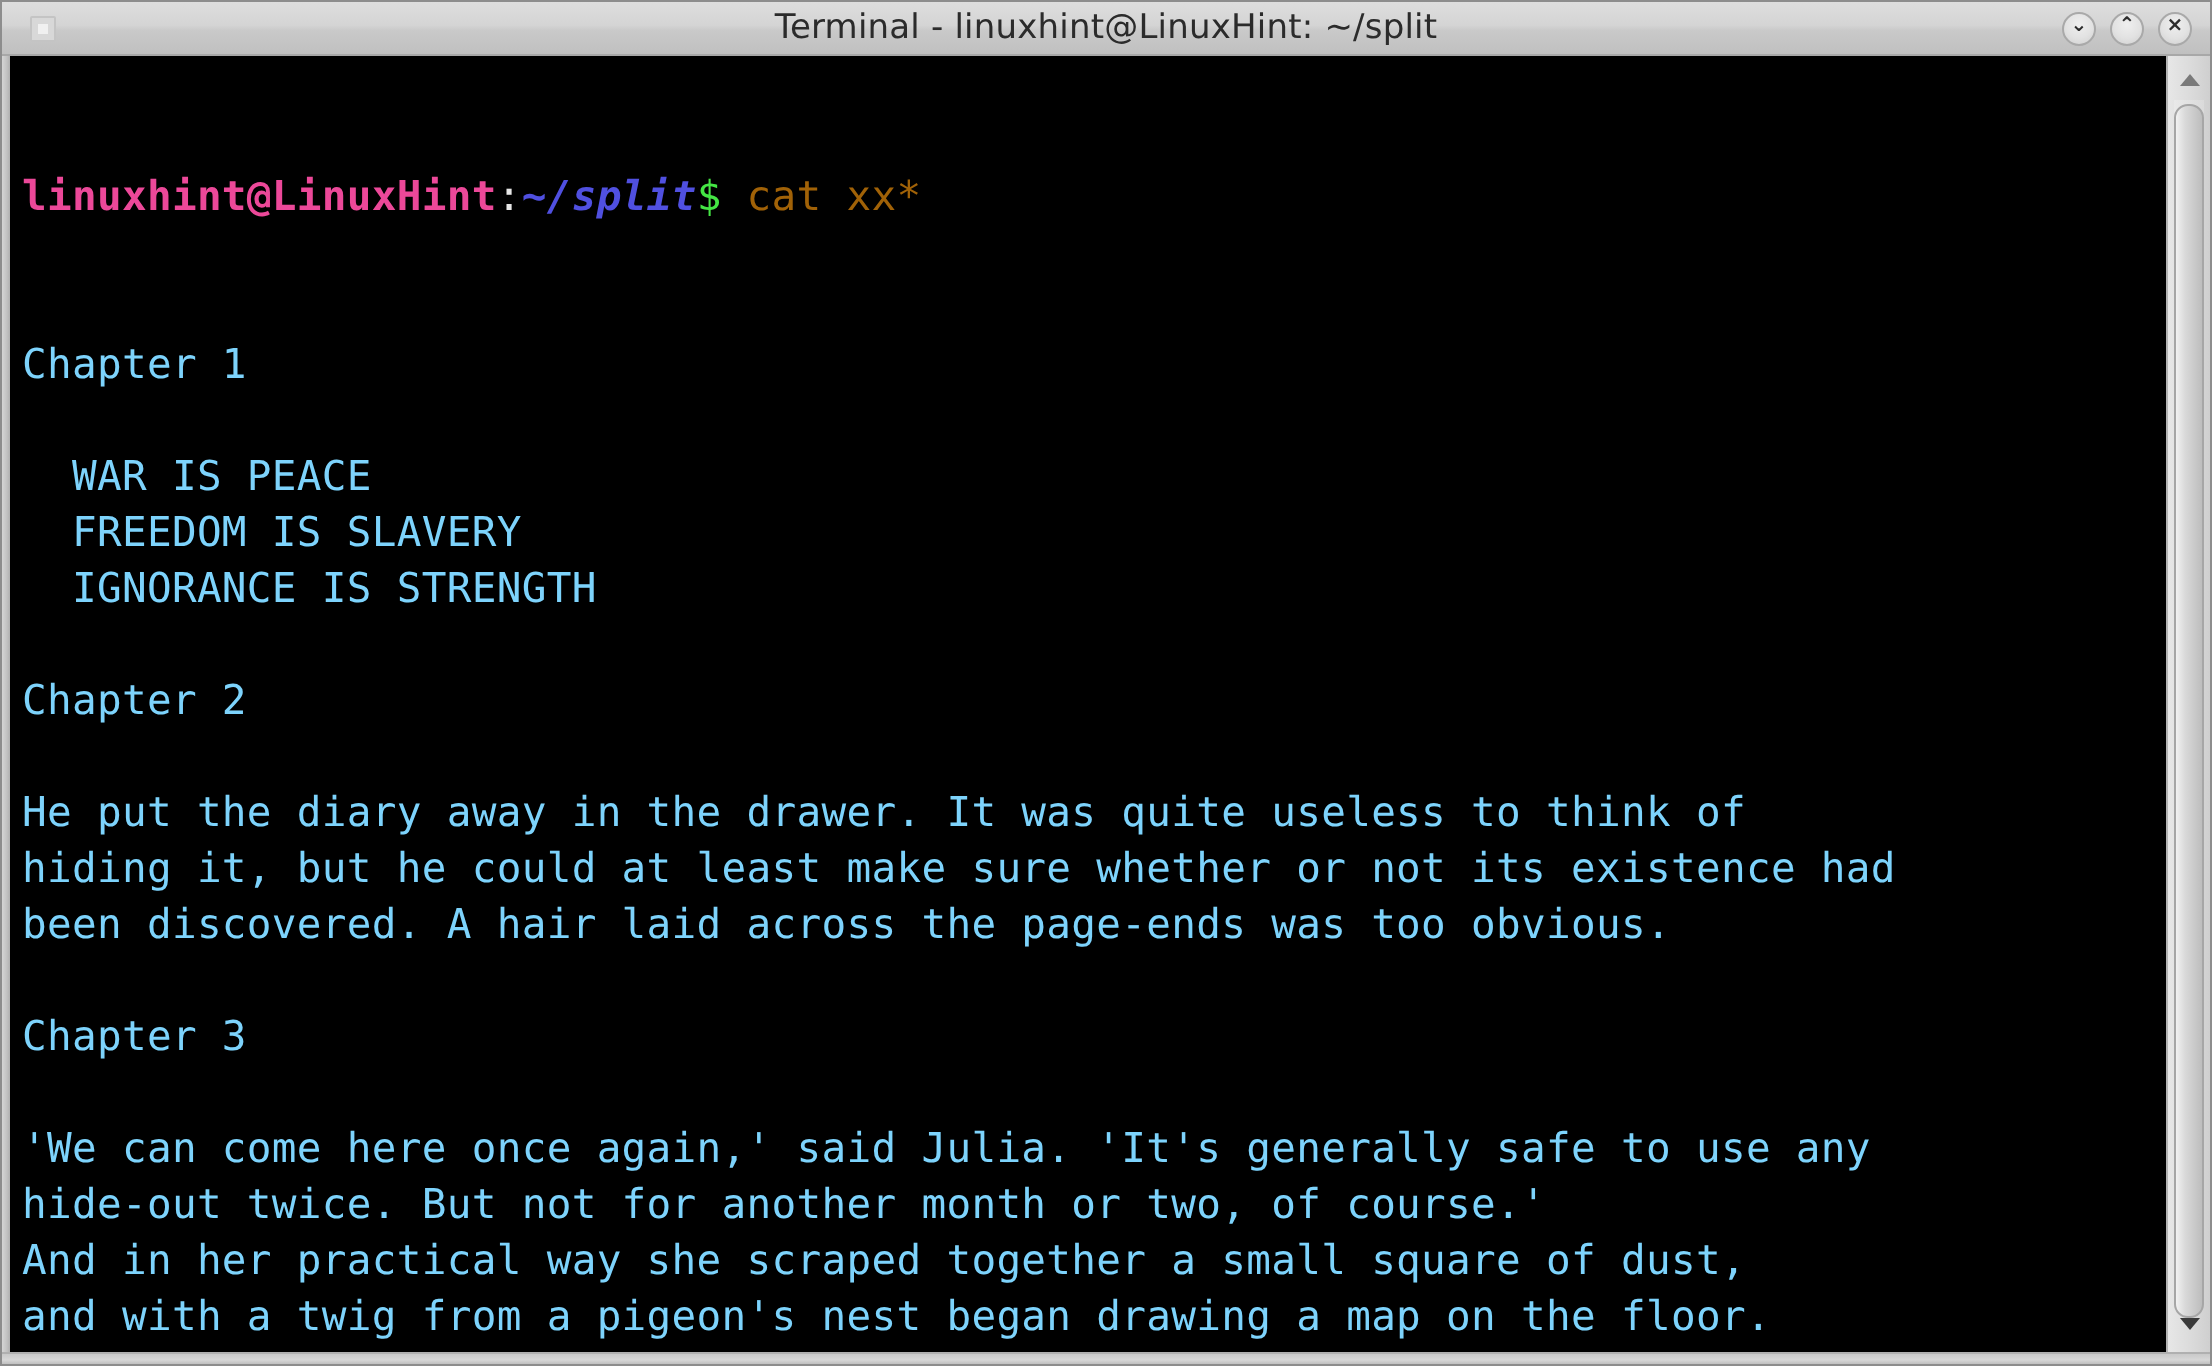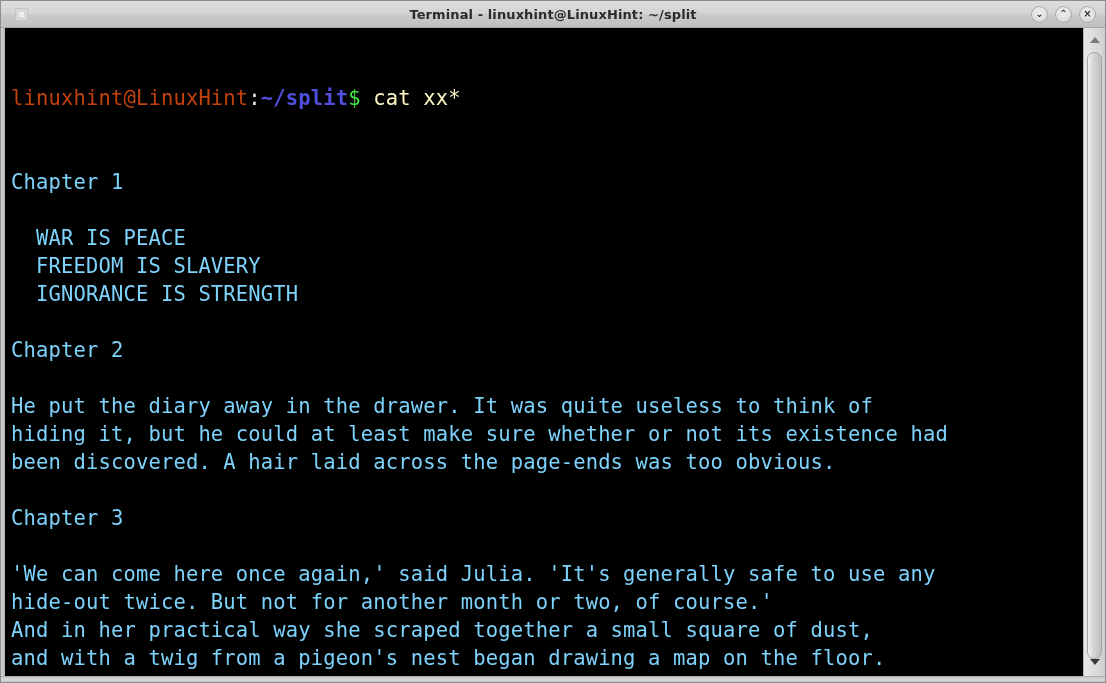--- a/index.html
+++ b/index.html
@@ -31,22 +31,22 @@
     height: 26px;
     flex: 0 0 26px;
     background: linear-gradient(to bottom, #dedede 0%, #d4d4d4 45%, #c9c9c9 55%, #c0c0c0 100%);
     border-bottom: 1px solid #a8a8a8;
     display: flex;
     align-items: center;
     justify-content: center;
   }
   .titlebar-title {
     font-family: "DejaVu Sans", sans-serif;
-    font-size: 13px;
-    font-weight: bold;
+    font-size: 17px;
+    font-weight: normal;
     color: #2b2b2b;
     letter-spacing: 0.1px;
     white-space: nowrap;
     user-select: none;
   }
   .win-icon {
     position: absolute;
     left: 14px;
     top: 7px;
     width: 11px;
@@ -116,25 +116,25 @@
     top: 0;
     font-family: "DejaVu Sans Mono", monospace;
     font-size: 20.5px;
     line-height: 28px;
     letter-spacing: 0.15px;
     color: #9ae55c;
     white-space: pre;
     user-select: text;
   }
   .line { height: 28px; }
-  .fg-prompt-user { color: #c2410c; font-weight: normal; }
+  .fg-prompt-user { color: #ec4899; font-weight: bold; }
   .fg-colon { color: #e6e6e6; }
-  .fg-path { color: #5050e0; font-weight: bold; }
+  .fg-path { color: #5050e0; font-weight: bold; font-style: italic; }
   .fg-dollar { color: #44e544; }
-  .fg-cmd { color: #fef9c3; }
+  .fg-cmd { color: #a16207; }
   .fg-body { color: #7dd3fc; }
 
   
   .scrollbar {
     flex: 0 0 22px;
     background: linear-gradient(to right, #e7e7e7 0%, #dcdcdc 50%, #cfcfcf 100%);
     border-left: 1px solid #b4b4b4;
     position: relative;
     box-sizing: border-box;
   }

